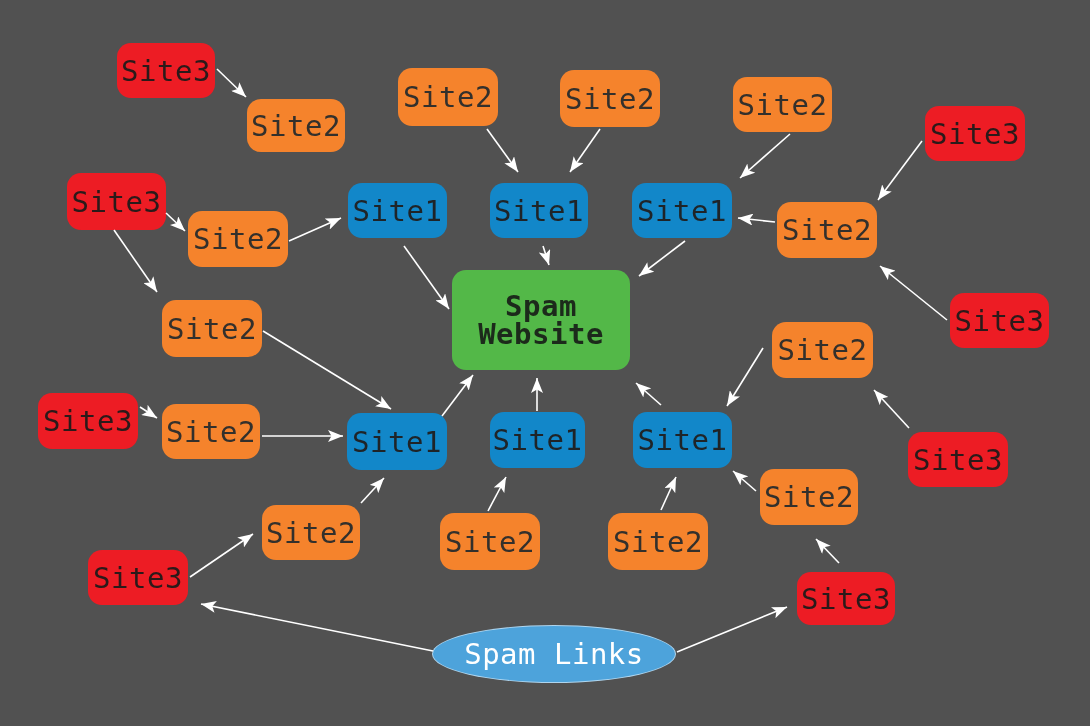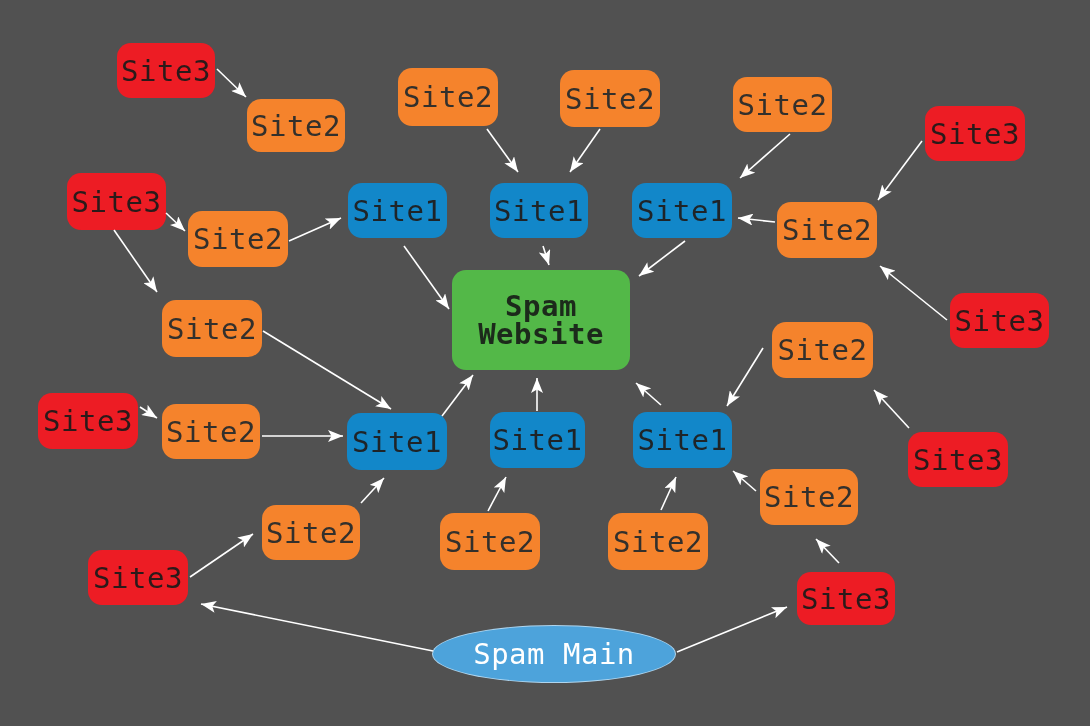--- a/index.html
+++ b/index.html
@@ -68,21 +68,21 @@
     <div class="node type-site2 shape-rect" style="left: 772px; top: 322px; width: 101px; height: 56px; background: rgb(245, 131, 44); color: rgb(51, 48, 44);"><span>Site2</span></div>
     <div class="node type-site3 shape-rect" style="left: 908px; top: 432px; width: 100px; height: 55px; background: rgb(237, 28, 36); color: rgb(43, 26, 26);"><span>Site3</span></div>
     <div class="node type-site2 shape-rect" style="left: 262px; top: 505px; width: 98px; height: 55px; background: rgb(245, 131, 44); color: rgb(51, 48, 44);"><span>Site2</span></div>
     <div class="node type-site3 shape-rect" style="left: 88px; top: 550px; width: 100px; height: 55px; background: rgb(237, 28, 36); color: rgb(43, 26, 26);"><span>Site3</span></div>
     <div class="node type-site2 shape-rect" style="left: 440px; top: 513px; width: 100px; height: 57px; background: rgb(245, 131, 44); color: rgb(51, 48, 44);"><span>Site2</span></div>
     <div class="node type-site2 shape-rect" style="left: 608px; top: 513px; width: 100px; height: 57px; background: rgb(245, 131, 44); color: rgb(51, 48, 44);"><span>Site2</span></div>
     <div class="node type-site2 shape-rect" style="left: 760px; top: 469px; width: 98px; height: 56px; background: rgb(245, 131, 44); color: rgb(51, 48, 44);"><span>Site2</span></div>
     <div class="node type-site3 shape-rect" style="left: 797px; top: 572px; width: 98px; height: 53px; background: rgb(237, 28, 36); color: rgb(43, 26, 26);"><span>Site3</span></div>
     <div class="node type-main shape-rect-large" style="left: 452px; top: 270px; width: 178px; height: 100px; background: rgb(83, 184, 72); color: rgb(28, 42, 27);"><span>Spam
 Website</span></div>
-    <div class="node type-spam shape-ellipse" style="left: 432px; top: 625px; width: 244px; height: 58px; background: rgb(77, 163, 219); color: rgb(255, 255, 255);"><span>Spam Main</span></div>
+    <div class="node type-spam shape-ellipse" style="left: 432px; top: 625px; width: 244px; height: 58px; background: rgb(77, 163, 219); color: rgb(255, 255, 255);"><span>Spam Links</span></div>
     <svg id="edge-layer" width="1090" height="726">
       <defs>
         <marker id="arrowhead" markerUnits="userSpaceOnUse" markerWidth="16" markerHeight="12" refX="15" refY="6" orient="auto">
           <path d="M0,0 L15,6 L0,12 L3.5,6 Z" fill="#FFFFFF"></path>
         </marker>
       </defs>
       <line x1="217" y1="69" x2="246" y2="97" stroke="#FFFFFF" stroke-width="1.6" marker-end="url(#arrowhead)"></line>
       <line x1="487" y1="129" x2="518" y2="172" stroke="#FFFFFF" stroke-width="1.6" marker-end="url(#arrowhead)"></line>
       <line x1="600" y1="129" x2="570" y2="172" stroke="#FFFFFF" stroke-width="1.6" marker-end="url(#arrowhead)"></line>
       <line x1="790" y1="134" x2="740" y2="178" stroke="#FFFFFF" stroke-width="1.6" marker-end="url(#arrowhead)"></line>

